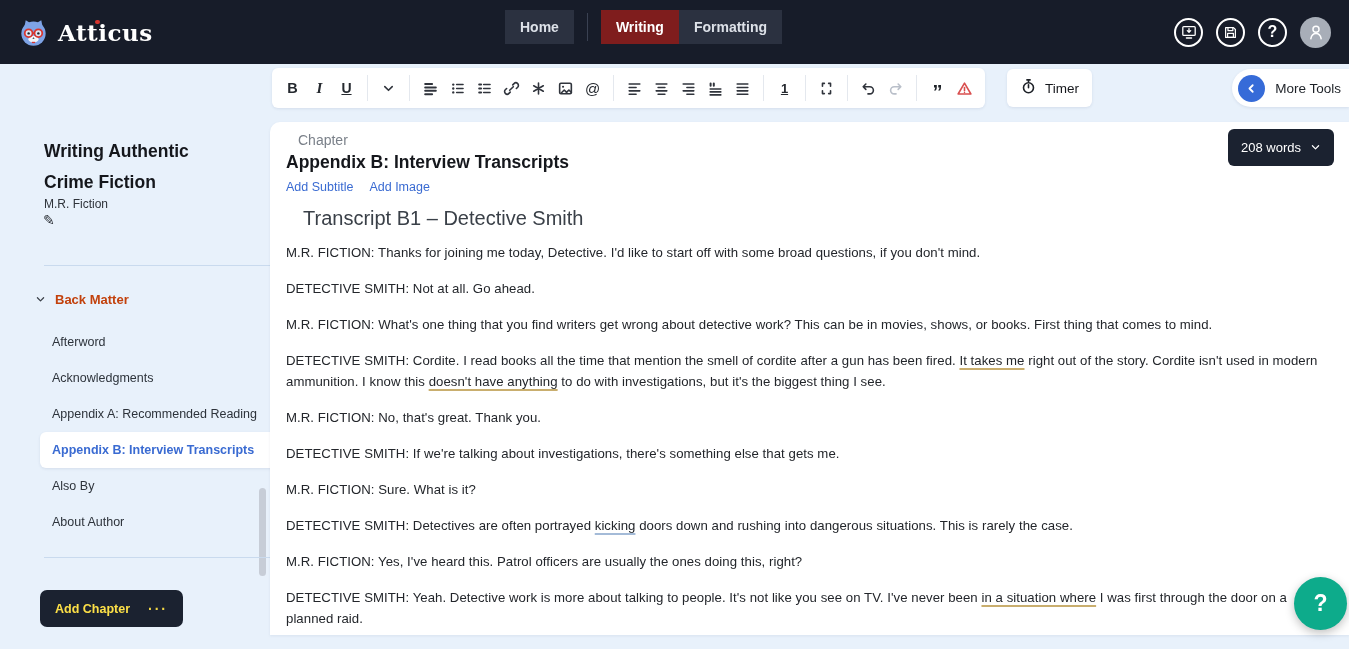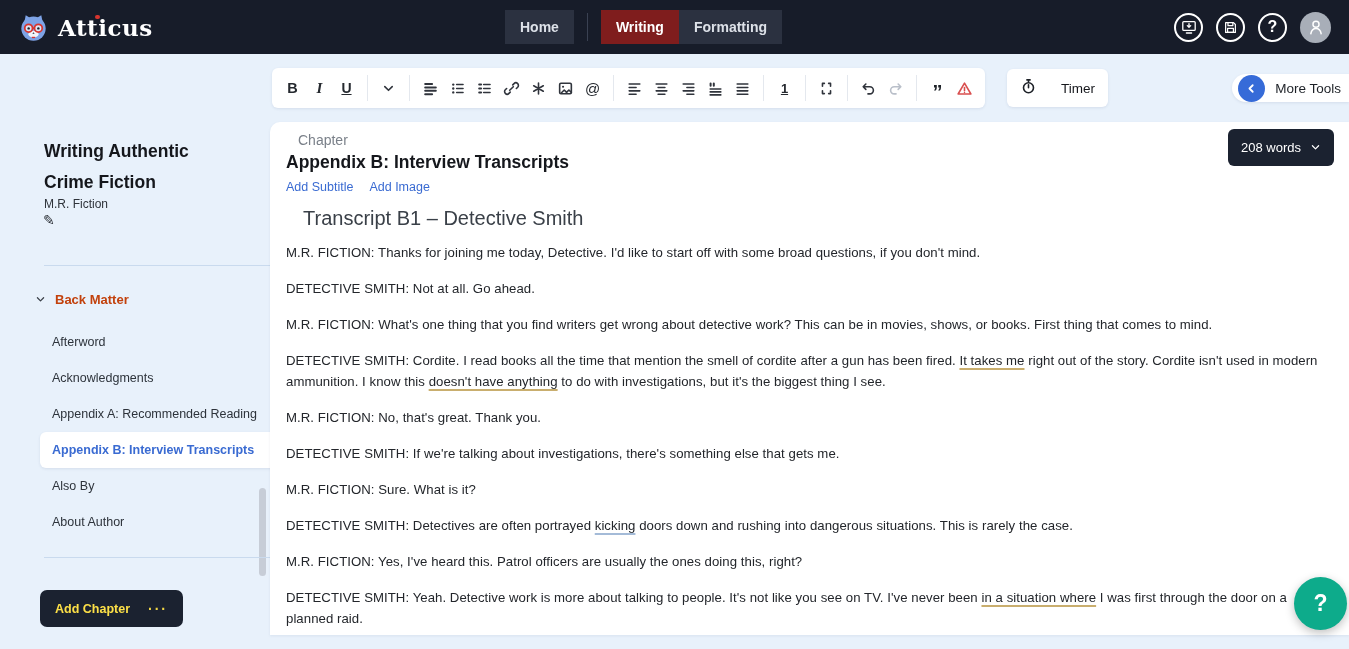--- a/index.html
+++ b/index.html
@@ -5,21 +5,21 @@
   :root{
     --accent:#3a6bd2; --topbar-bg:#171c29; --page-bg:#e8f1fb; --dark-button:#1b2230;
     --help-green:#0dab8b; --warning-red:#d94f4f; --underline-gold:#c9ae6e; --underline-blue:#a4bbd8;
   }
   *{box-sizing:border-box;margin:0;padding:0}
   html,body{width:1349px;height:649px;overflow:hidden}
   body{font-family:"Liberation Sans",sans-serif;background:var(--page-bg);position:relative;color:#23262b}
   button{font-family:inherit;cursor:pointer;border:none;background:none}
 
   
-  .topbar{position:absolute;top:0;left:0;right:0;height:54px;background:var(--topbar-bg);display:flex;align-items:center;padding:0 18px;z-index:30}
+  .topbar{position:absolute;top:0;left:0;right:0;height:64px;background:var(--topbar-bg);display:flex;align-items:center;padding:0 18px;z-index:30}
   .brand{display:flex;align-items:center;gap:9px}
   .brand-name{font-family:"DejaVu Serif",serif;font-weight:700;font-size:23px;color:#fff;position:relative;letter-spacing:.5px}
   .brand-name::after{content:"";position:absolute;left:37px;top:1px;width:4.5px;height:4.5px;border-radius:50%;background:#d8352f}
   .top-tabs{position:absolute;left:505px;top:10px;display:flex;align-items:center;height:34px}
   .top-tab{height:34px;padding:0 15px;border-radius:0;font-size:14px;font-weight:600;color:#dde1e8;background:#2b3140;display:flex;align-items:center}
   .top-tab.active{background:#7f1d1d;color:#fff}
   .tab-vsep{width:1px;height:28px;background:#3a4152;margin:0 13px}
   .tab-pair{display:flex}
   .top-icons{margin-left:auto;display:flex;align-items:center;gap:13px}
   .tb-circle{width:29px;height:29px;border:2px solid #fff;border-radius:50%;display:flex;align-items:center;justify-content:center;color:#fff;background:transparent}
@@ -52,22 +52,22 @@
   .fmt-toolbar{display:inline-flex;align-items:center;background:#fff;border-radius:6px;padding:0 7px;height:40px;box-shadow:0 1px 3px rgba(40,60,100,.10)}
   .tb-btn{width:25px;height:30px;display:flex;align-items:center;justify-content:center;border-radius:4px;margin:0 1px}
   .tb-sep{width:1px;height:26px;background:#e4e8ee;margin:0 7px}
   .lt{font-size:14px;font-weight:600;color:#25292f}
   .lt.b{font-weight:800;font-size:14.5px}
   .lt.i{font-style:italic;font-family:"Liberation Serif",serif;font-weight:700;font-size:15px}
   .lt.u{text-decoration:underline}
   .lt.at{font-weight:400;font-size:15px}
   .lt.num{text-decoration:underline;font-size:13px;font-weight:600}
   .lt.q{font-size:20px;font-weight:800;position:relative;top:4px;color:#1d2127}
-  .timer-btn{margin-left:22px;height:38px;background:#fff;border-radius:6px;padding:0 13px;display:flex;align-items:center;gap:24px;font-size:13.5px;color:#15171c;box-shadow:0 1px 3px rgba(40,60,100,.10)}
-  .more-tools{margin-left:auto;height:28px;background:#fff;border-radius:19px 0 0 19px;padding:0 8px 0 6px;display:flex;align-items:center;gap:10px;font-size:13.5px;color:#1d2127;box-shadow:0 1px 3px rgba(40,60,100,.10)}
+  .timer-btn{margin-left:22px;height:38px;background:#fff;border-radius:6px;padding:0 13px;display:flex;align-items:center;gap:8px;font-size:13.5px;color:#15171c;box-shadow:0 1px 3px rgba(40,60,100,.10)}
+  .more-tools{margin-left:auto;height:38px;background:#fff;border-radius:19px 0 0 19px;padding:0 8px 0 6px;display:flex;align-items:center;gap:10px;font-size:13.5px;color:#1d2127;box-shadow:0 1px 3px rgba(40,60,100,.10)}
   .mt-circle{width:27px;height:27px;border-radius:50%;background:#366bd8;display:flex;align-items:center;justify-content:center}
 
   
   .panel{position:absolute;top:68px;left:0;right:0;bottom:14px;background:#fff;border-radius:10px 0 0 0;padding:9px 12px 0 16px;overflow:hidden;box-shadow:0 1px 3px rgba(40,60,100,.08)}
   .kind-label{font-size:14px;color:#7a8089;margin:1px 12px 4px}
   .chapter-title{font-size:17.5px;font-weight:700;color:#15171c;margin:0 0 7px}
   .chapter-links{display:flex;gap:16px;margin-bottom:13px}
   .chap-link{font-size:12.5px;color:var(--accent);text-decoration:none}
   .word-badge{position:absolute;top:7px;right:15px;background:var(--dark-button);color:#fff;border-radius:6px;padding:0 13px;height:37px;font-size:13px;display:flex;gap:9px;align-items:center}
   .subheading{font-size:20px;font-weight:400;color:#3a4048;margin:4px 17px 12px}

